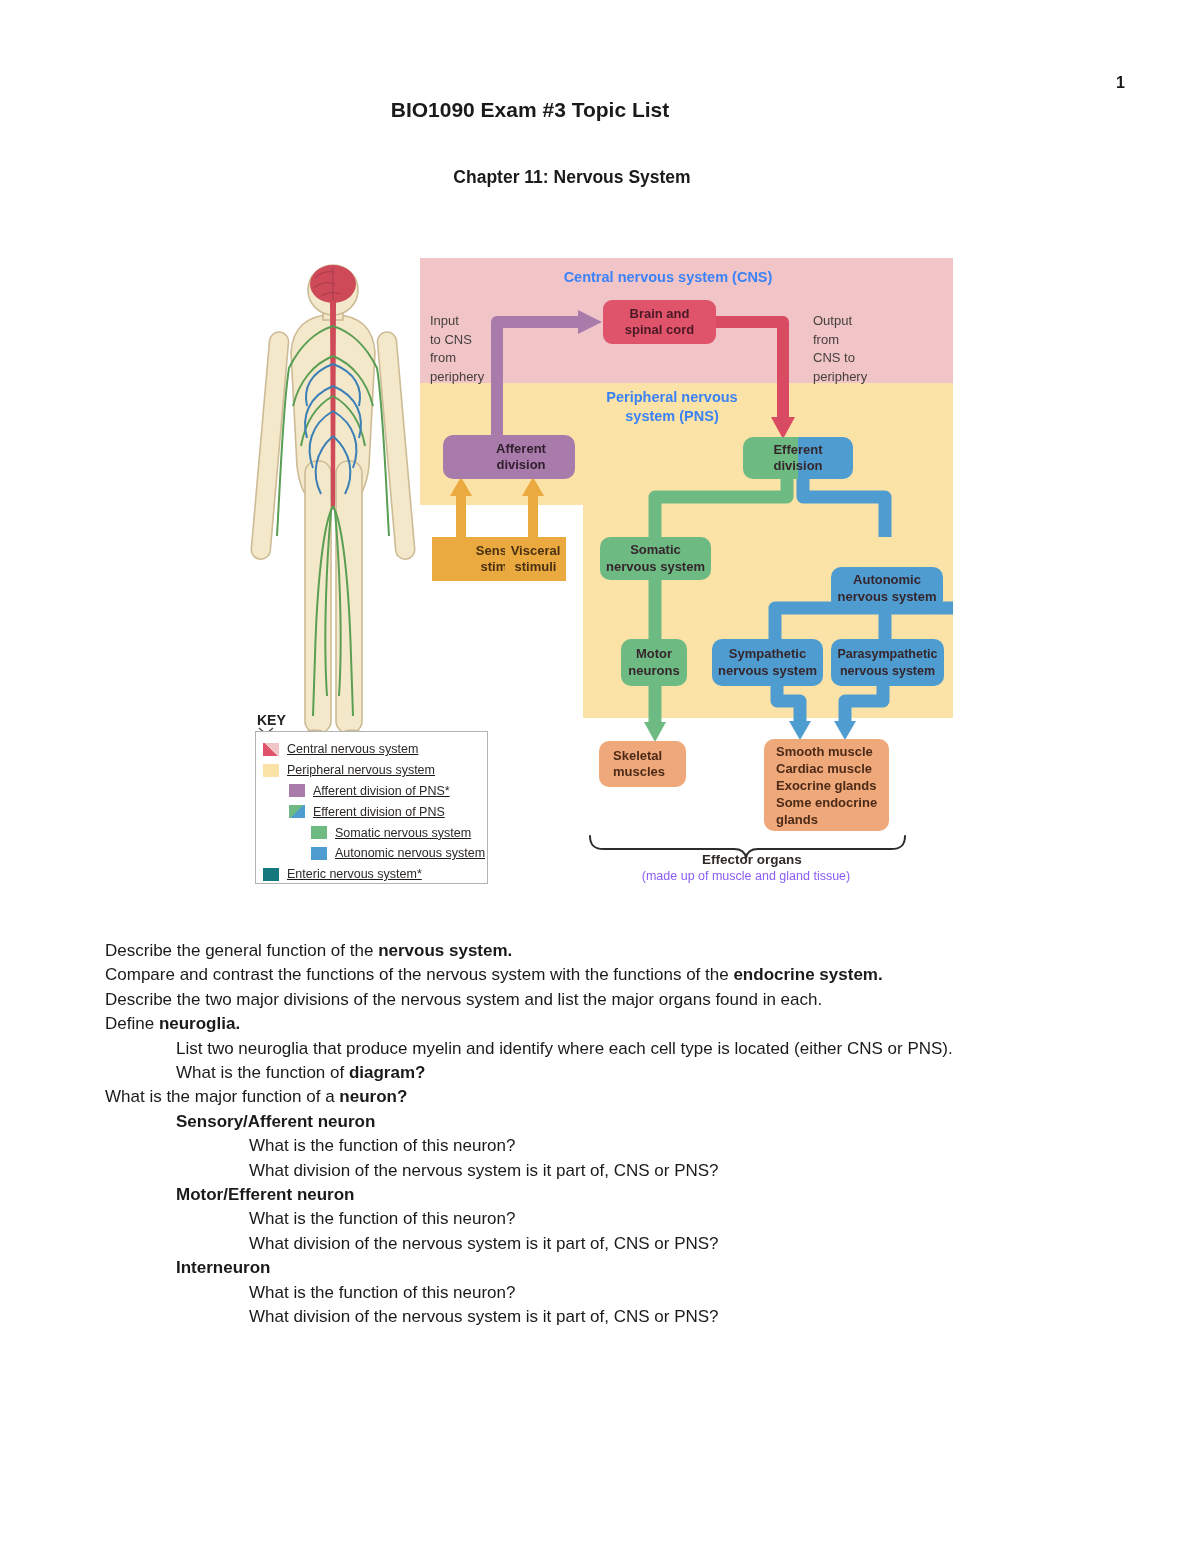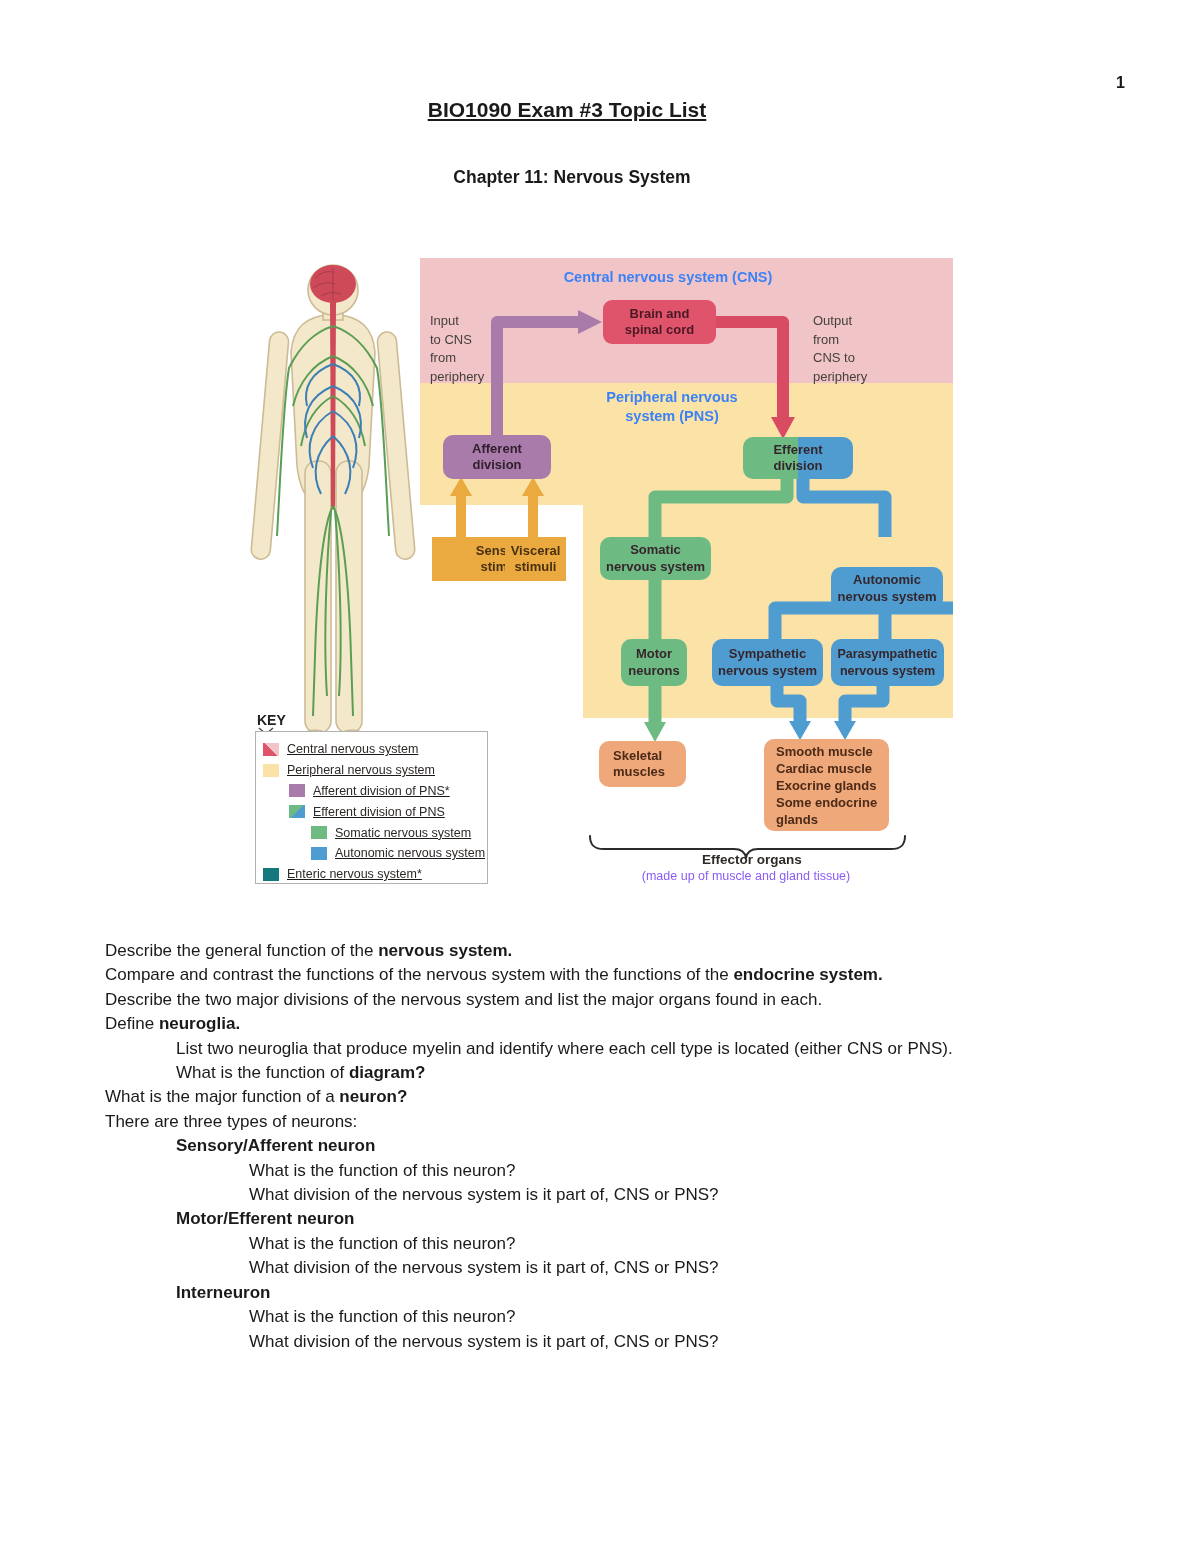--- a/index.html
+++ b/index.html
@@ -26,21 +26,21 @@
   .flow-label{
     position:absolute;font-size:13px;color:#46403d;line-height:18.5px;white-space:pre-line;
   }
   
   .dbox{
     position:absolute;display:flex;align-items:center;justify-content:center;
     font-size:13px;font-weight:bold;color:#35262c;text-align:center;
     white-space:pre-line;line-height:16.5px;border-radius:10px;
   }
   .dbox-brain{background:var(--cns-box);color:#4b1826;border-radius:9px;}
-  .dbox-afferent{background:var(--afferent);color:#33202f;}
+  .dbox-afferent{background:var(--afferent);color:#33202f;padding-left:24px;}
   .dbox-efferent{background:linear-gradient(90deg,var(--somatic) 0 50%,var(--autonomic) 50% 100%);}
   .dbox-gold{background:var(--stimuli);border-radius:0;color:#4a3012;}
   .dbox-green{background:var(--somatic);}
   .dbox-blue{background:var(--autonomic);}
   .dbox-parasym{font-size:12.5px;}
   .dbox-orange{background:var(--effector);color:#4c2a17;}
   .dbox-left{justify-content:flex-start;text-align:left;}
   .effector-title{position:absolute;font-size:13.5px;font-weight:bold;color:#2f2a27;white-space:nowrap;padding-left:12px;}
   .effector-sub{position:absolute;font-size:12.5px;color:#8b5cf6;white-space:nowrap;}
   
@@ -70,21 +70,21 @@
   .qline.ind2{padding-left:144px;}
   svg{display:block;}
   .connectors{pointer-events:none;}
 </style>
 </head>
 <body>
 
 <div class="page">
 
   <div class="abs page-number" style="left:1116px;top:74px;">1</div>
-  <div class="abs centerx doc-title" style="left:567px;top:98px;text-decoration:underline;">BIO1090 Exam #3 Topic List</div>
+  <div class="abs centerx doc-title" style="left:530px;top:98px;">BIO1090 Exam #3 Topic List</div>
   <div class="abs centerx doc-chapter" style="left:572px;top:167px;">Chapter 11: Nervous System</div>
 
   <svg class="abs" style="left:243px;top:256px;" width="180" height="505" viewBox="0 0 180 505">
     <g stroke="#cdbb95" stroke-width="1.6" fill="#f4e8ca">
       <rect x="27" y="76" width="19" height="228" rx="9.5" transform="rotate(5 36 80)"></rect>
       <rect x="134" y="76" width="19" height="228" rx="9.5" transform="rotate(-5 144 80)"></rect>
       <path d="M90,58 C62,60 50,72 48,96 L54,210 C56,228 62,240 68,246 L112,246 C118,240 124,228 126,210 L132,96 C130,72 118,60 90,58 Z"></path>
       <rect x="62" y="205" width="26" height="272" rx="12"></rect>
       <rect x="93" y="205" width="26" height="272" rx="12"></rect>
       <ellipse cx="72" cy="483" rx="15" ry="9"></ellipse>
@@ -233,21 +233,20 @@
   </div>
 
   <div class="questions">
       <div class="qline ind0"><span>Describe the general function of the </span><span class="b">nervous system.</span></div>
       <div class="qline ind0"><span>Compare and contrast the functions of the nervous system with the functions of the </span><span class="b">endocrine system.</span></div>
       <div class="qline ind0"><span>Describe the two major divisions of the nervous system and list the major organs found in each.</span></div>
       <div class="qline ind0"><span>Define </span><span class="b">neuroglia.</span></div>
       <div class="qline ind1"><span>List two neuroglia that produce myelin and identify where each cell type is located (either CNS or PNS).</span></div>
       <div class="qline ind1"><span>What is the function of </span><span class="b">diagram?</span></div>
       <div class="qline ind0"><span>What is the major function of a </span><span class="b">neuron?</span></div>
-      <div class="qline ind0"><span>There are three types of neurons:</span></div>
       <div class="qline ind1"><span class="b">Sensory/Afferent neuron</span></div>
       <div class="qline ind2"><span>What is the function of this neuron?</span></div>
       <div class="qline ind2"><span>What division of the nervous system is it part of, CNS or PNS?</span></div>
       <div class="qline ind1"><span class="b">Motor/Efferent neuron</span></div>
       <div class="qline ind2"><span>What is the function of this neuron?</span></div>
       <div class="qline ind2"><span>What division of the nervous system is it part of, CNS or PNS?</span></div>
       <div class="qline ind1"><span class="b">Interneuron</span></div>
       <div class="qline ind2"><span>What is the function of this neuron?</span></div>
       <div class="qline ind2"><span>What division of the nervous system is it part of, CNS or PNS?</span></div>
     </div>

